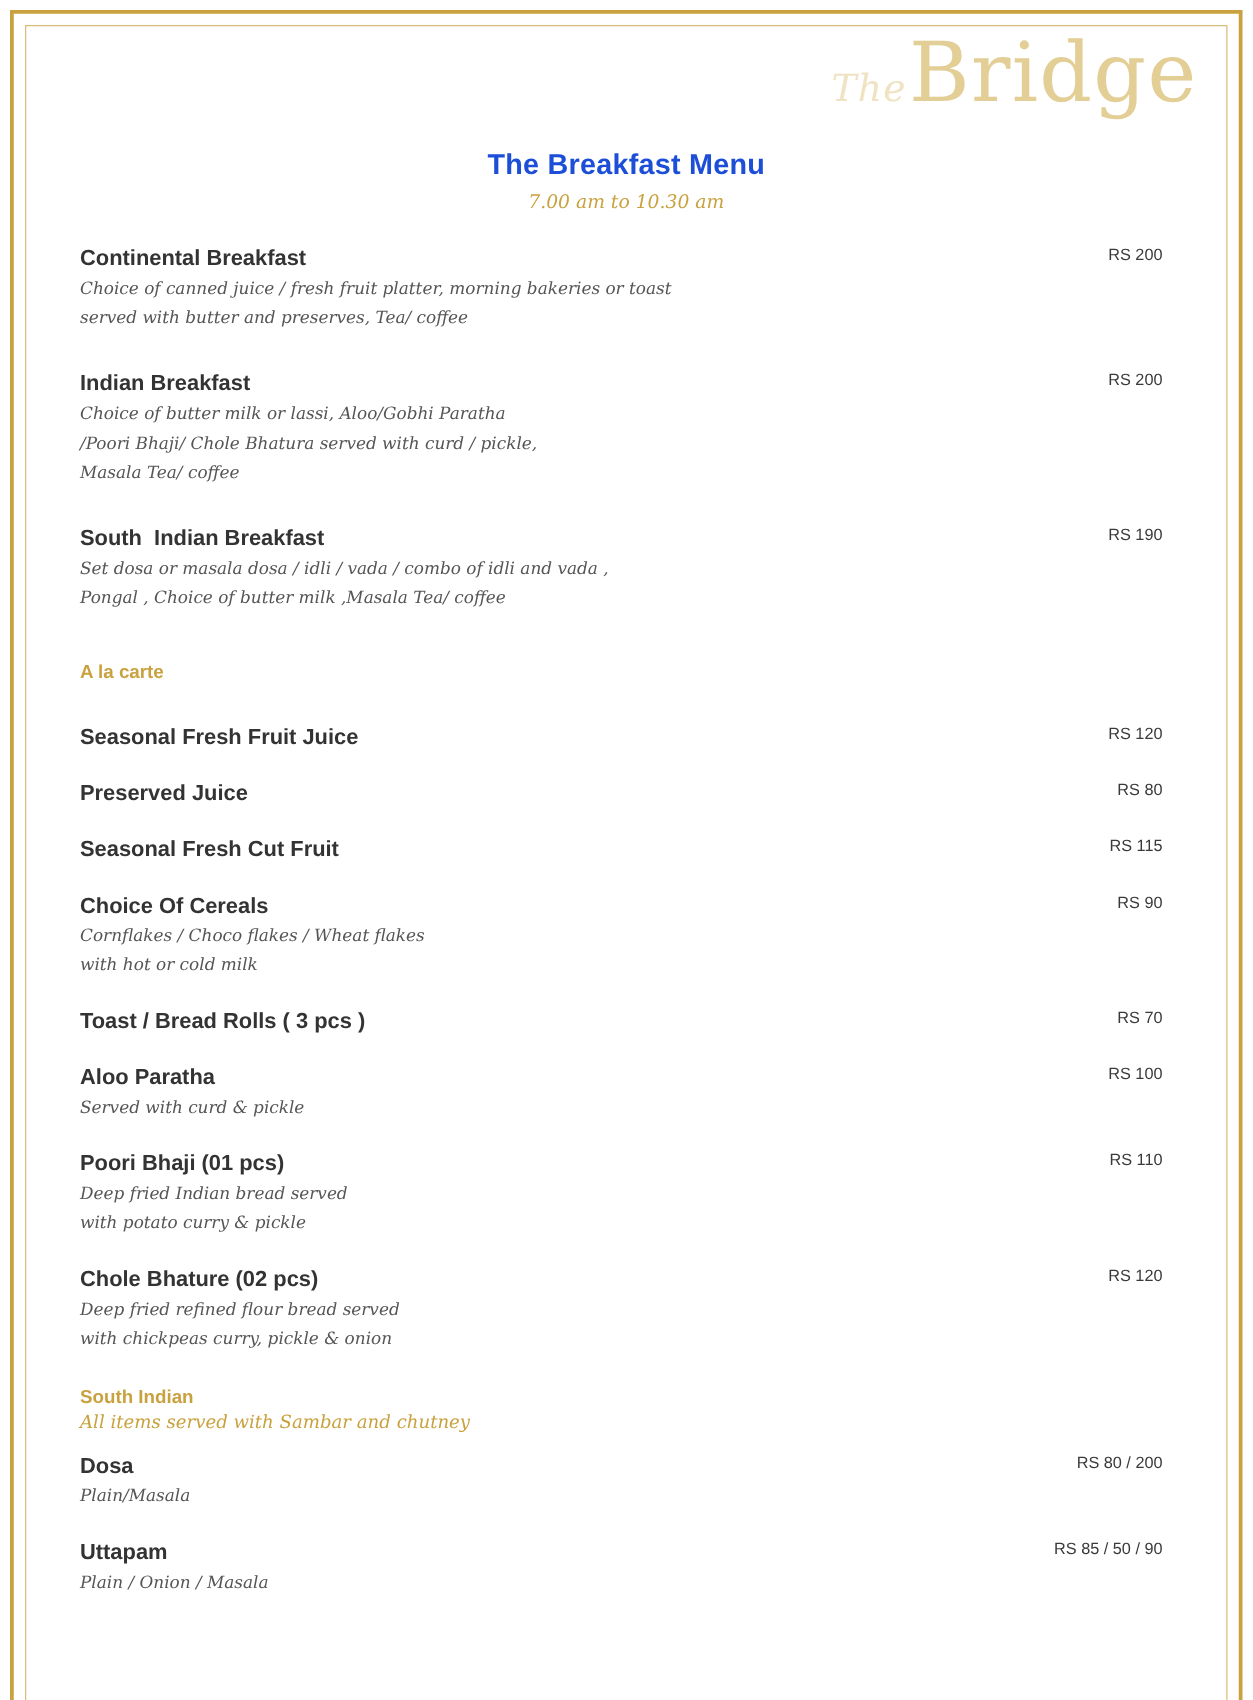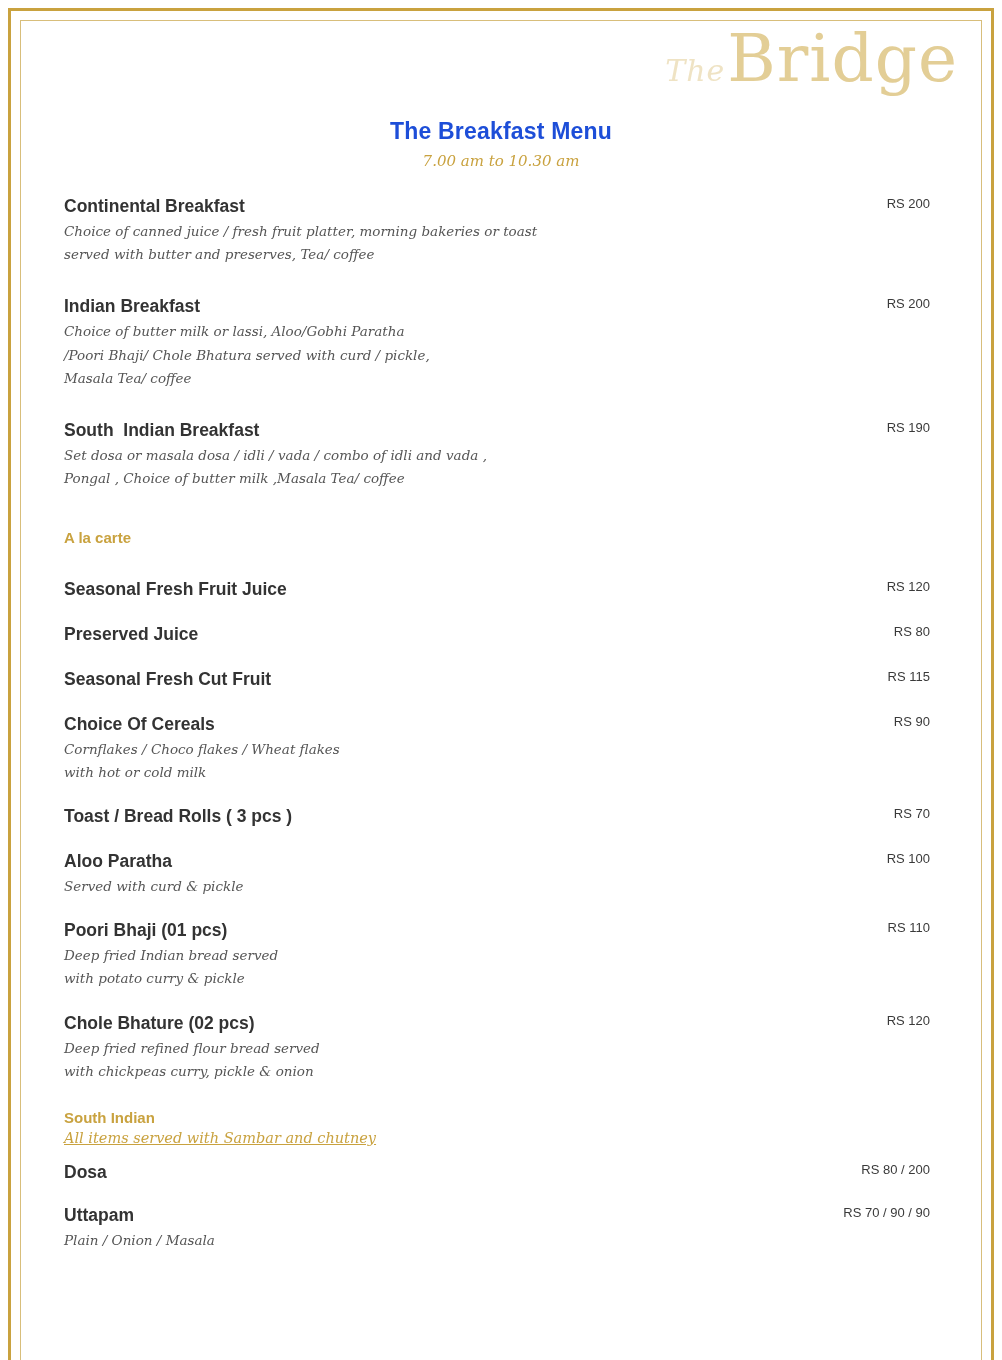--- a/index.html
+++ b/index.html
@@ -168,21 +168,21 @@
   }
   .section-sub {
     font-family: "DejaVu Serif", serif;
     font-style: italic;
     font-size: 14.5px;
     color: #C9A23F;
     margin-top: 4px;
   }
   .sec-alacarte { margin-top: 38px; margin-bottom: 33px; }
   .sec-south    { margin-top: 26px; }
-  .sec-south-sub{ margin-bottom: 16px; text-decoration: underline; }
+  .sec-south-sub{ margin-bottom: 16px; }
 </style>
 </head>
 <body>
 
 <div class="page">
 
   <div class="frame-outer"></div>
   <div class="frame-inner"></div>
 
   <div class="logo">
@@ -302,25 +302,26 @@
 
     <div class="section-head sec-south">South Indian</div>
     <div class="section-sub sec-south-sub">All items served with Sambar and chutney</div>
 
     <div class="item gap-desc">
       <div class="item-line">
         <span class="item-name">Dosa</span>
         <span class="leader"></span>
         <span class="item-price">RS 80 / 200</span>
       </div>
+      <div class="item-desc">Plain/Masala</div>
     </div>
 
     <div class="item">
       <div class="item-line">
         <span class="item-name">Uttapam</span>
         <span class="leader"></span>
-        <span class="item-price">RS 70 / 90 / 90</span>
+        <span class="item-price">RS 85 / 50 / 90</span>
       </div>
       <div class="item-desc">Plain /  Onion /  Masala</div>
     </div>
 
   </div>
 </div>
 
 </body></html>

